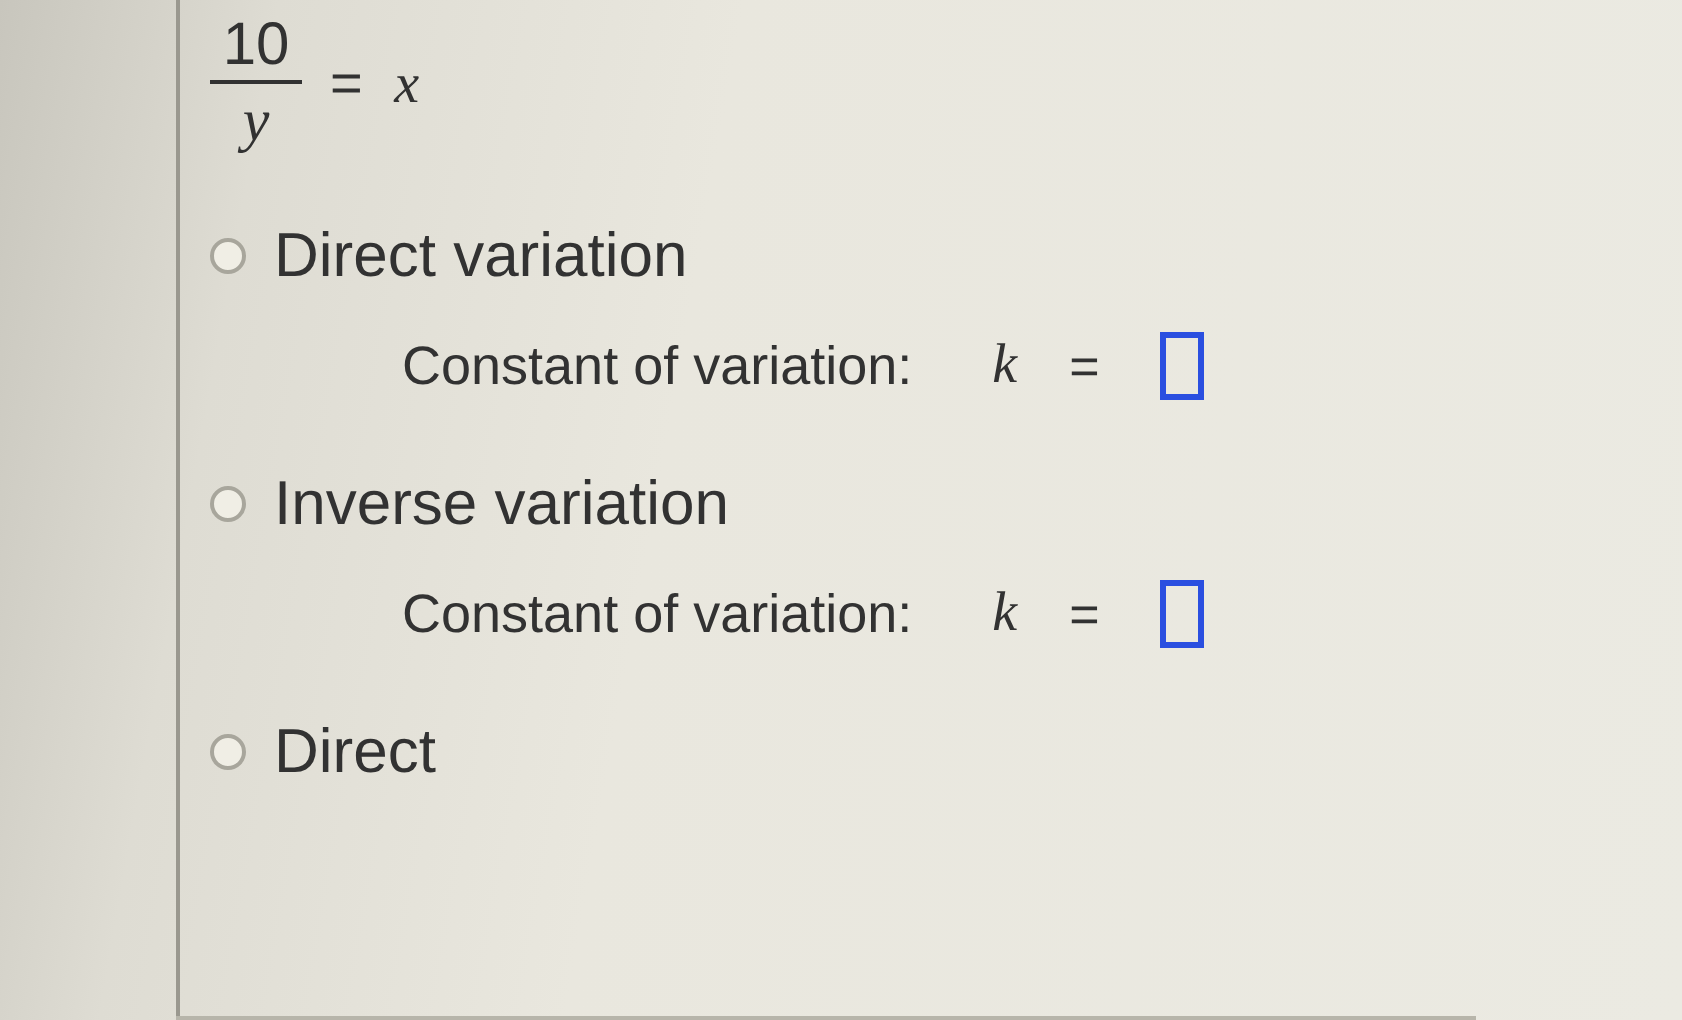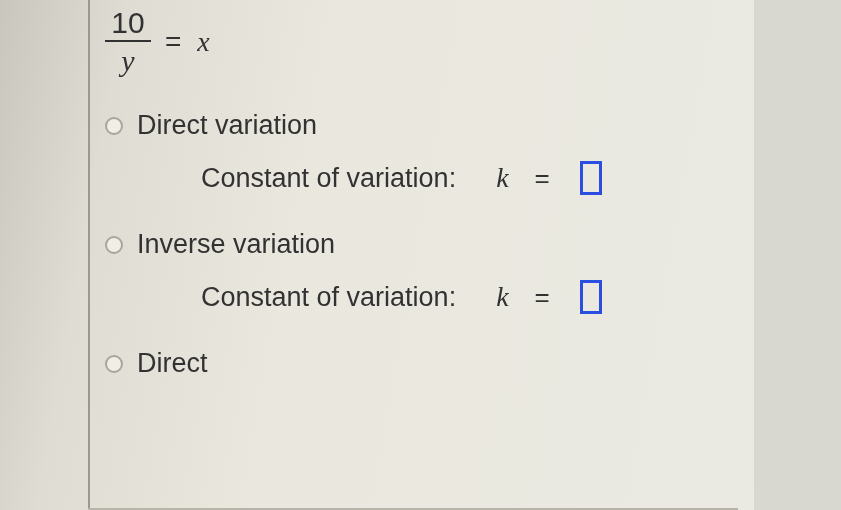--- a/index.html
+++ b/index.html
@@ -7,21 +7,21 @@
       margin: 0;
       padding: 0;
       font-family: Verdana, Geneva, sans-serif;
       background: #d8d8d0;
       width: 841px;
       height: 510px;
       overflow: hidden;
     }
     .page {
       position: relative;
-      width: 754px;
+      width: 841px;
       height: 510px;
       background: linear-gradient(100deg, #c8c6bd 0%, #dedcd3 15%, #e9e7de 40%, #ebeae2 100%);
     }
     .vline {
       position: absolute;
       top: 0;
       left: 88px;
       width: 2px;
       height: 510px;
       background: #9a988f;
@@ -63,21 +63,21 @@
       font-size: 28px;
     }
     .eqx .xvar {
       font-style: italic;
       font-family: 'Times New Roman', serif;
       margin-left: 8px;
     }
     .option-row {
       display: flex;
       align-items: center;
-      font-size: 27px;
+      font-size: 31px;
       margin-bottom: 20px;
     }
     .radio {
       position: relative;
       width: 18px;
       height: 18px;
       border: 2px solid #a8a69c;
       border-radius: 50%;
       margin-right: 14px;
       background: #f0eee5;

